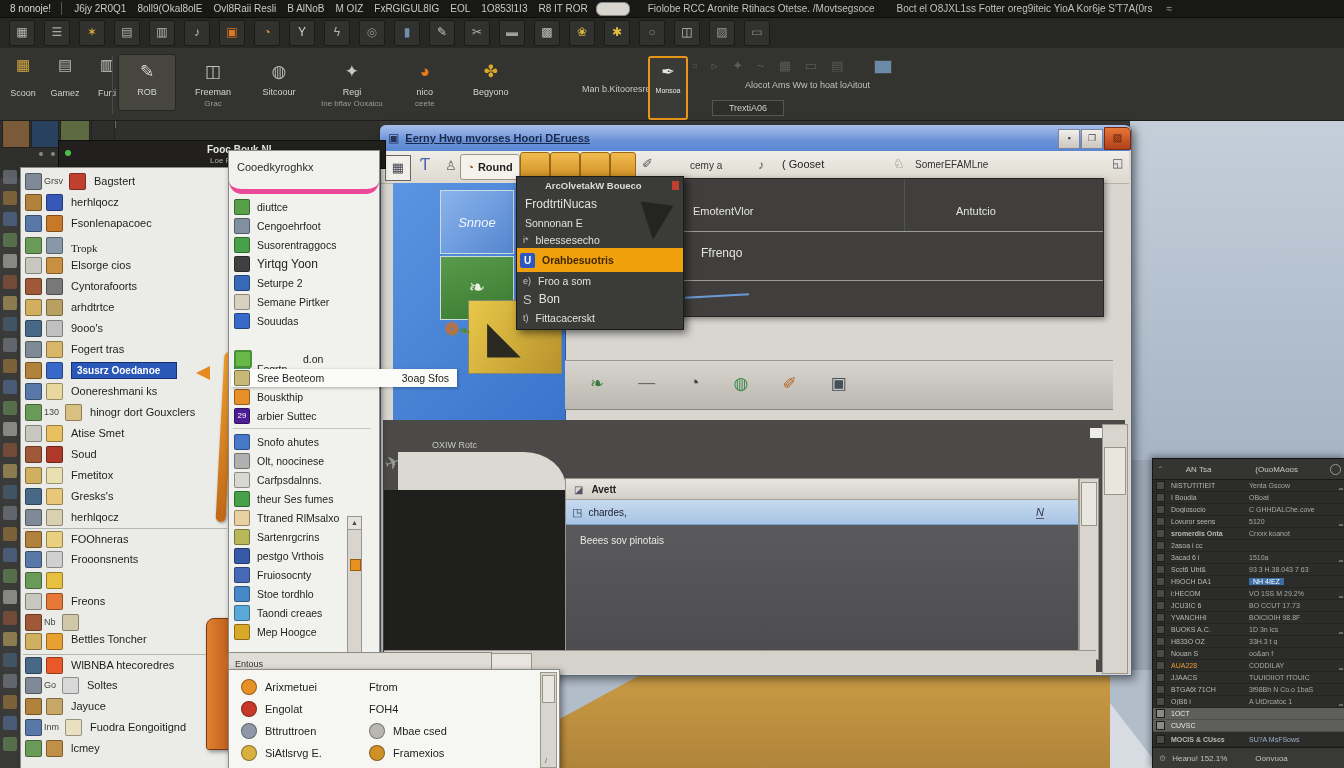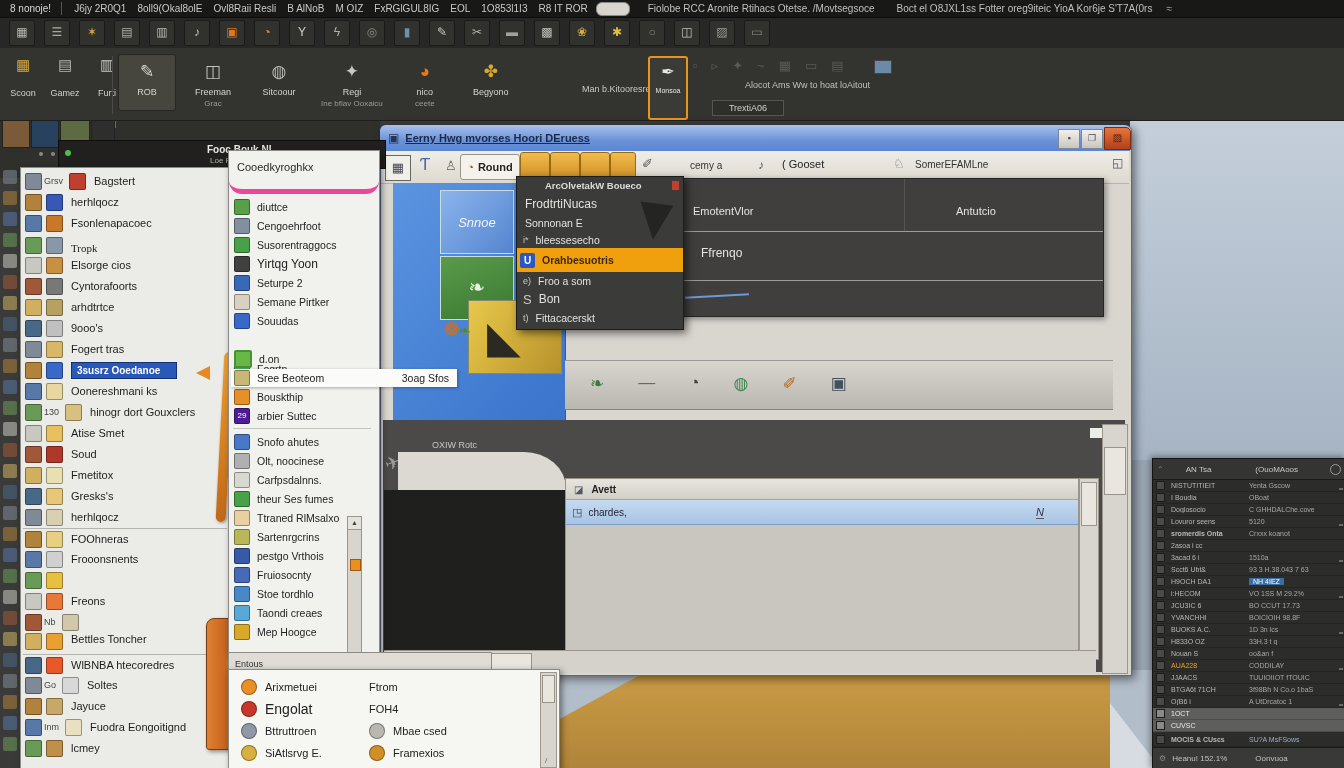--- a/index.html
+++ b/index.html
@@ -219,20 +219,23 @@
   <div class="a" style="left:565px;top:478px;width:512px;height:180px;background:#c9c6c0;border:1px solid #98948a;">
     <div style="height:20px;background:linear-gradient(#e8e5df,#d2cfc9);border-bottom:1px solid #a8a49a;display:flex;align-items:center;">
       <span style="margin:0 8px;font-size:10px;color:#556;">◪</span>
       <span style="font-size:10px;font-weight:bold;color:#222;">Avett</span>
     </div>
     <div style="height:24px;background:linear-gradient(#c6daf0,#a8c4e4);border-bottom:1px solid #7a9cc8;display:flex;align-items:center;">
       <span style="margin:0 6px;font-size:11px;color:#345;">◳</span>
       <span style="font-size:10px;color:#223;">chardes,</span>
       <span style="margin-left:auto;margin-right:34px;font-size:11px;font-style:italic;color:#334;border-bottom:1px solid #556;">N</span>
     </div>
+    <div style="height:134px;background:linear-gradient(#5a5a5c,#4c4c4e);">
+      <span style="display:inline-block;margin:10px 0 0 14px;font-size:10px;color:#e8e8e4;">Beees sov pinotais</span>
+    </div>
   </div>
   <div class="a scrollbar" style="left:1079px;top:478px;width:18px;height:180px;">
     <div class="thumb" style="position:absolute;left:1px;top:3px;width:14px;height:42px;"></div>
   </div>
   <div class="a" style="left:1090px;top:428px;width:14px;height:10px;background:#ecece8;"></div>
   <div class="a scrollbar" style="left:1102px;top:424px;width:24px;height:248px;">
     <div class="thumb" style="position:absolute;left:1px;top:22px;width:20px;height:46px;"></div>
   </div>
   <div class="a" style="left:384px;top:650px;width:712px;height:22px;background:#d5d2cc;border-top:1px solid #9a968e;">
     <div class="thumb" style="position:absolute;left:100px;top:2px;width:46px;height:18px;"></div>
@@ -426,21 +429,21 @@
           <span style="font-size: 10.5px; color: rgb(34, 34, 34); margin-left: 7px; white-space: nowrap;">Semane Pirtker</span>
         </div>
         <div style="position: absolute; left: 2px; top: 118px; height: 18px; width: 144px; display: flex; align-items: center; background: transparent; box-shadow: none; z-index: 1;">
           <span style="width: 14px; height: 14px; margin-left: 3px; background: rgb(56, 104, 200); border: 1px solid rgba(0, 0, 0, 0.35); border-radius: 2px; flex: 0 0 auto; font-size: 8px; color: rgb(255, 255, 255); text-align: center; line-height: 13px;"></span>
           <span style="font-size: 10.5px; color: rgb(34, 34, 34); margin-left: 7px; white-space: nowrap;">Souudas</span>
         </div>
         <div style="position: absolute; left: 2px; top: 141px; height: 18px; width: 144px; display: flex; align-items: flex-start; background: transparent; box-shadow: none; z-index: 1; margin-top: 28px;">
           <span style="width: 14px; height: 14px; margin-left: 3px; background: rgb(72, 168, 104); border: 1px solid rgba(0, 0, 0, 0.35); border-radius: 2px; flex: 0 0 auto; font-size: 8px; color: rgb(255, 255, 255); text-align: center; line-height: 13px;"></span>
           <span style="font-size: 10.5px; color: rgb(34, 34, 34); margin-left: 7px; white-space: nowrap;">Fogrtn</span>
         </div>
-        <div style="position: absolute; left: 2px; top: 156px; height: 18px; width: 144px; display: flex; align-items: center; background: transparent; box-shadow: none; z-index: 1;">
+        <div style="position: absolute; left: 2px; top: 156px; height: 18px; width: 144px; display: flex; align-items: center; background: transparent; box-shadow: none; z-index: 1; gap: 44px;">
           <span style="width: 14px; height: 14px; margin-left: 3px; background: rgb(104, 184, 72); border: 2px solid rgb(74, 144, 56); border-radius: 2px; flex: 0 0 auto; font-size: 8px; color: rgb(255, 255, 255); text-align: center; line-height: 13px;"></span>
           <span style="font-size: 10.5px; color: rgb(34, 34, 34); margin-left: 7px; white-space: nowrap;">d.on</span>
         </div>
         <div style="position: absolute; left: 2px; top: 175px; height: 18px; width: 226px; display: flex; align-items: center; background: rgb(251, 251, 249); box-shadow: rgba(0, 0, 0, 0.3) 1px 1px 3px; z-index: 5;">
           <span style="width: 14px; height: 14px; margin-left: 3px; background: rgb(200, 184, 120); border: 1px solid rgba(0, 0, 0, 0.35); border-radius: 2px; flex: 0 0 auto; font-size: 8px; color: rgb(255, 255, 255); text-align: center; line-height: 13px;"></span>
           <span style="font-size: 10.5px; color: rgb(34, 34, 34); margin-left: 7px; white-space: nowrap;">Sree Beoteom</span>
           <span style="font-size: 10.5px; color: rgb(34, 34, 34); margin-left: auto; margin-right: 8px;">3oag Sfos</span>
         </div>
         <div style="position: absolute; left: 2px; top: 194px; height: 18px; width: 144px; display: flex; align-items: center; background: transparent; box-shadow: none; z-index: 1;">
           <span style="width: 14px; height: 14px; margin-left: 3px; background: rgb(232, 144, 40); border: 1px solid rgba(0, 0, 0, 0.35); border-radius: 2px; flex: 0 0 auto; font-size: 8px; color: rgb(255, 255, 255); text-align: center; line-height: 13px;"></span>
@@ -505,21 +508,21 @@
   <div class="a" style="left:228px;top:652px;width:262px;height:17px;background:#e0ddd7;border:1px solid #8a8a86;">
     <span style="margin-left:6px;font-size:9px;color:#333;line-height:15px;display:inline-block;">Entous</span>
   </div>
   <div id="bottom-panel" class="a menu-panel" style="left:228px;top:669px;width:330px;height:99px;background:#f6f6f3;">
       <div style="position: absolute; left: 12px; top: 8px; height: 18px; display: flex; align-items: center;">
         <span style="width: 14px; height: 14px; background: rgb(232, 144, 40); border-radius: 50%; border: 1px solid rgba(0, 0, 0, 0.35); flex: 0 0 auto;"></span>
         <span style="font-size: 11px; color: rgb(34, 34, 34); margin-left: 8px; white-space: nowrap;">Arixmetuei</span>
       </div>
       <div style="position: absolute; left: 12px; top: 30px; height: 18px; display: flex; align-items: center;">
         <span style="width: 14px; height: 14px; background: rgb(200, 56, 40); border-radius: 50%; border: 1px solid rgba(0, 0, 0, 0.35); flex: 0 0 auto;"></span>
-        <span style="font-size: 14px; color: rgb(34, 34, 34); margin-left: 8px; white-space: nowrap;">Engolat</span>
+        <span style="font-size: 11px; color: rgb(34, 34, 34); margin-left: 8px; white-space: nowrap;">Engolat</span>
       </div>
       <div style="position: absolute; left: 12px; top: 52px; height: 18px; display: flex; align-items: center;">
         <span style="width: 14px; height: 14px; background: rgb(144, 152, 168); border-radius: 50%; border: 1px solid rgba(0, 0, 0, 0.35); flex: 0 0 auto;"></span>
         <span style="font-size: 11px; color: rgb(34, 34, 34); margin-left: 8px; white-space: nowrap;">Bttruttroen</span>
       </div>
       <div style="position: absolute; left: 12px; top: 74px; height: 18px; display: flex; align-items: center;">
         <span style="width: 14px; height: 14px; background: rgb(216, 176, 64); border-radius: 50%; border: 1px solid rgba(0, 0, 0, 0.35); flex: 0 0 auto;"></span>
         <span style="font-size: 11px; color: rgb(34, 34, 34); margin-left: 8px; white-space: nowrap;">SiAtlsrvg E.</span>
       </div>
       <div style="position: absolute; left: 140px; top: 8px; height: 18px; display: flex; align-items: center;">

